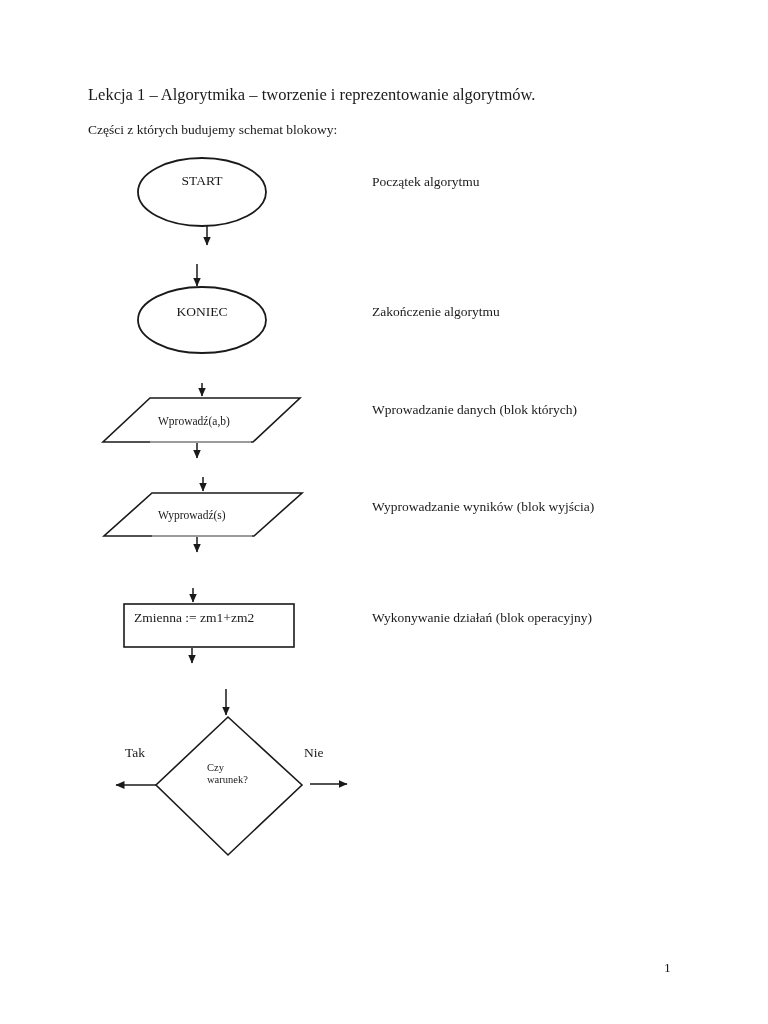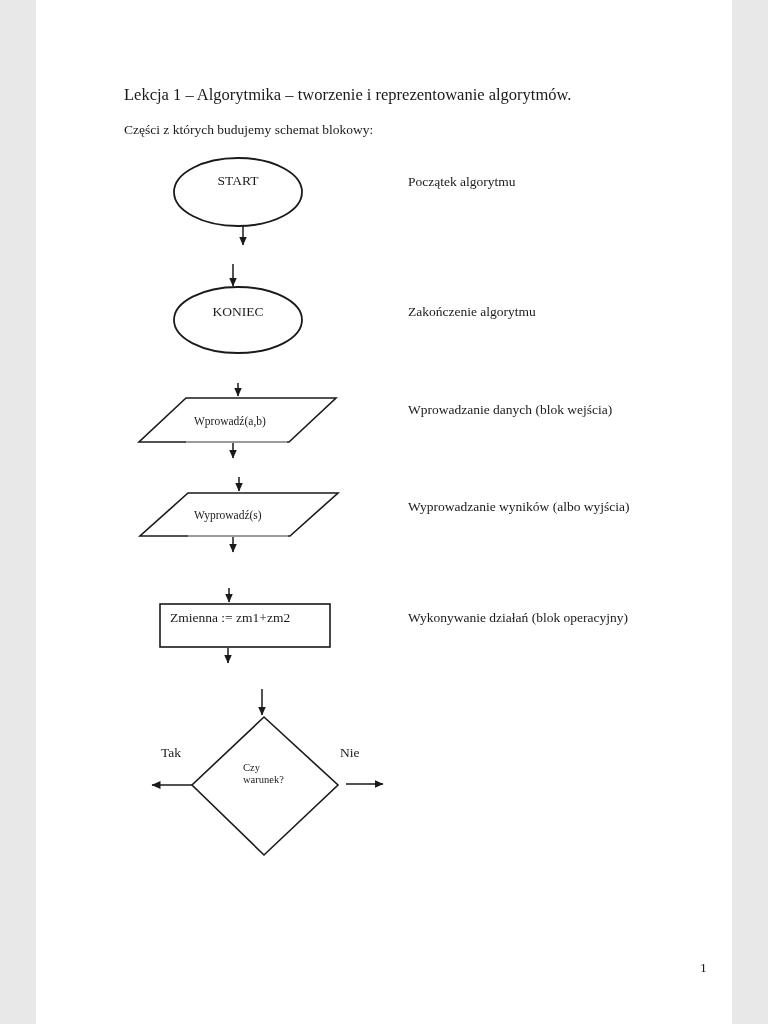--- a/index.html
+++ b/index.html
@@ -1,19 +1,19 @@
 <!DOCTYPE html>
 <html><head>
 <meta charset="utf-8">
 <style>
   * { margin: 0; padding: 0; box-sizing: border-box; }
   html, body { background: #e8e8e8; }
   .page {
     position: relative;
-    width: 696px;
+    width: 768px;
     height: 1024px;
     background: #ffffff;
     font-family: "Liberation Serif", "DejaVu Serif", serif;
     color: #1a1a1a;
     overflow: hidden;
     margin: 0 auto;
   }
   .doc-title {
     position: absolute;
     left: 88px;
@@ -135,19 +135,19 @@
       <text class="shape-label-sm" x="207" y="783">warunek?</text>
     </g>
     <line class="flow-line" x1="156" y1="785" x2="116" y2="785" marker-end="url(#ah)"></line>
     <line class="flow-line" x1="310" y1="784" x2="347" y2="784" marker-end="url(#ah)"></line>
     <text class="branch-label" x="125" y="757">Tak</text>
     <text class="branch-label" x="304" y="757">Nie</text>
   </svg>
 
   <div class="desc-label" style="top:172px">Początek algorytmu</div>
   <div class="desc-label" style="top:302px">Zakończenie algorytmu</div>
-  <div class="desc-label" style="top:400px">Wprowadzanie danych (blok wejścia)</div>
-  <div class="desc-label" style="top:497px">Wyprowadzanie wyników (albo wyjścia)</div>
+  <div class="desc-label" style="top:400px">Wprowadzanie danych (blok których)</div>
+  <div class="desc-label" style="top:497px">Wyprowadzanie wyników (blok wyjścia)</div>
   <div class="desc-label" style="top:608px">Wykonywanie działań (blok operacyjny)</div>
 
   <div class="page-number">1</div>
 
 </div>
 
 </body></html>

